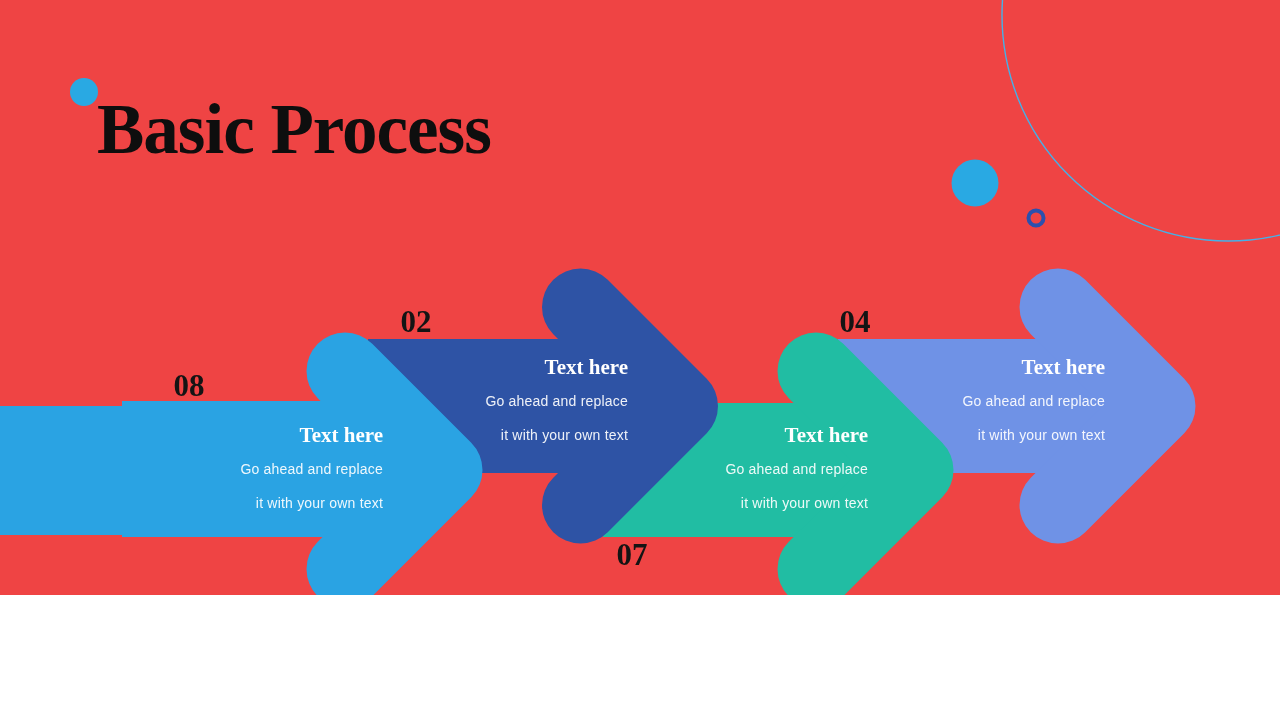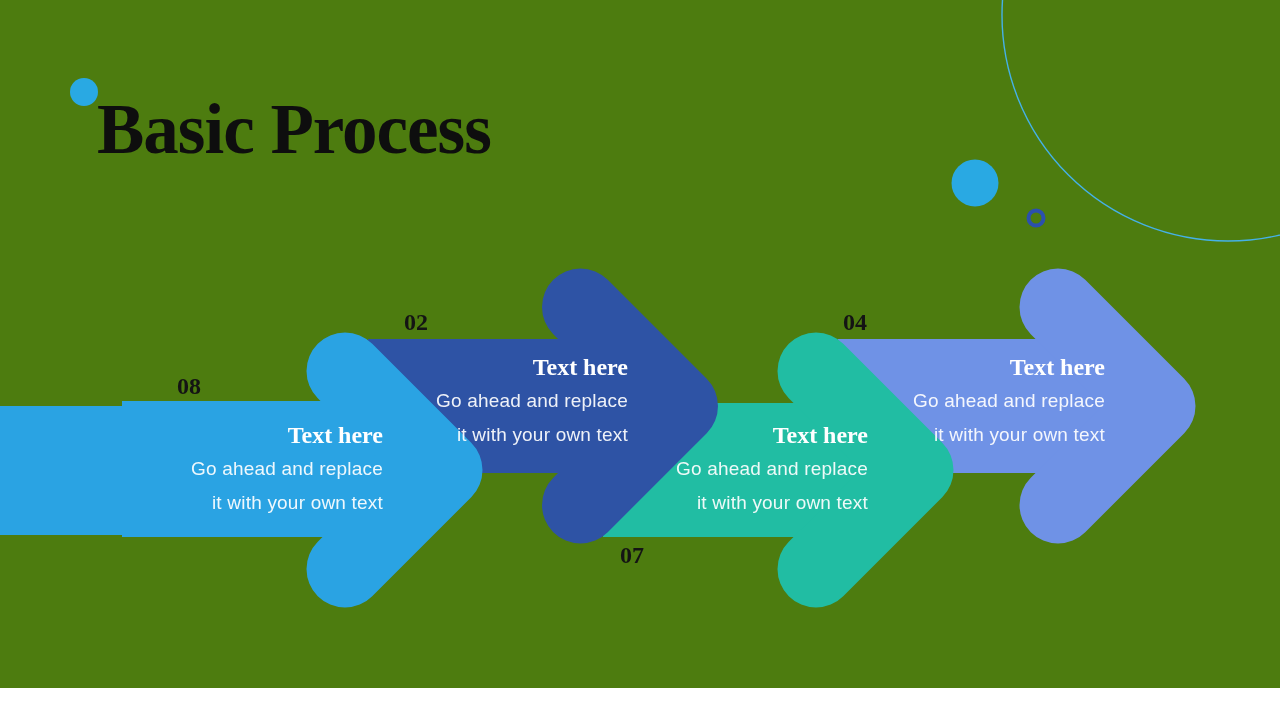--- a/index.html
+++ b/index.html
@@ -3,23 +3,23 @@
 <meta charset="utf-8">
 <style>
   html, body {
     margin: 0;
     padding: 0;
     background: #ffffff;
   }
   .slide {
     position: relative;
     width: 1280px;
-    height: 688px;
+    height: 595px;
     overflow: hidden;
-    background: #4d7c0f;
+    background: #ef4444;
     font-family: "Liberation Sans", sans-serif;
   }
   .shapes-layer {
     position: absolute;
     left: 0;
     top: 0;
     width: 1280px;
     height: 720px;
     display: block;
   }
@@ -32,21 +32,21 @@
     font-weight: 600;
     letter-spacing: -1px;
     color: #0e0e0e;
     line-height: 1.0;
     white-space: nowrap;
     margin: 0;
   }
   .step-num {
     position: absolute;
     font-family: "Liberation Serif", serif;
-    font-size: 24px;
+    font-size: 31px;
     font-weight: 600;
     color: #141414;
     transform: translateX(-50%);
     line-height: 28px;
     white-space: nowrap;
   }
   .n1 { left: 189px; top: 372px; }
   .n2 { left: 416px; top: 308px; }
   .n3 { left: 632px; top: 541px; }
   .n4 { left: 855px; top: 308px; font-family: Liberation Serif, serif; }
@@ -57,30 +57,30 @@
     color: #ffffff;
     white-space: nowrap;
   }
   .t1 { right: 897px; top: 420px; }
   .t2 { right: 652px; top: 352px; }
   .t3 { right: 412px; top: 420px; }
   .t4 { right: 175px; top: 352px; }
 
   .step-heading {
     font-family: "Liberation Serif", serif;
-    font-size: 24px;
+    font-size: 21px;
     font-weight: 700;
     line-height: 30px;
     letter-spacing: 0px;
   }
   .step-lines {
     margin-top: 2px;
   }
   .step-line {
-    font-size: 19px;
+    font-size: 14px;
     line-height: 34px;
     color: rgba(255,255,255,0.92);
     letter-spacing: 0.2px;
   }
 </style>
 </head>
 <body>
 
 <div class="slide">
 

